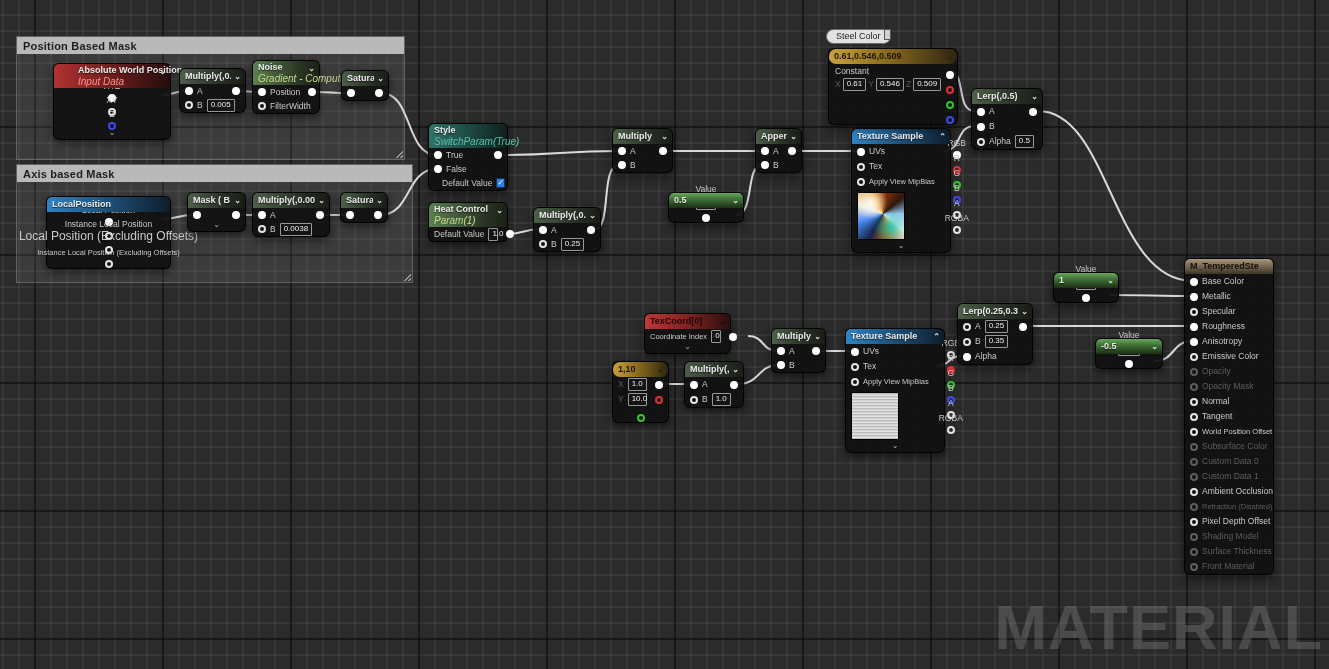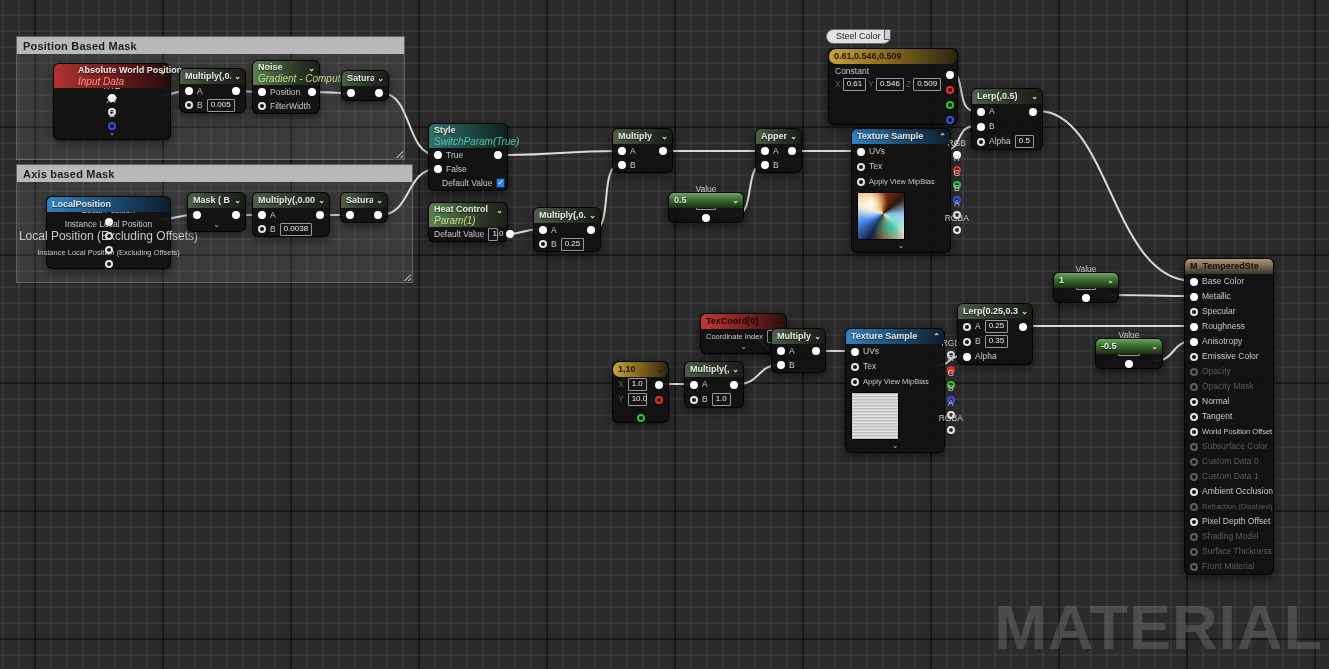--- a/index.html
+++ b/index.html
@@ -457,21 +457,21 @@
         <span class="pin f"></span>
         <span class="lbl">B</span>
       </div>
     <div class="row h15">
         <span class="pin"></span>
         <span class="lbl">Alpha</span>
         <span class="vbox">0.5</span>
       </div>
   </div>
 
-  <div class="node" style="left:700px;top:313px;width:87px">
+  <div class="node" style="left:644px;top:313px;width:87px">
     <div class="hd g-red2">
         <span class="t">TexCoord[0]</span>
         <span class="chev" style="color:#1d0606">⌄</span>
       </div>
     <div class="row h15" style="font-size:7.5px">
         <span class="lbl">Coordinate Index</span>
         <span class="vbox">0</span>
         <span class="sp"></span>
         <span class="pin f"></span>
       </div>

